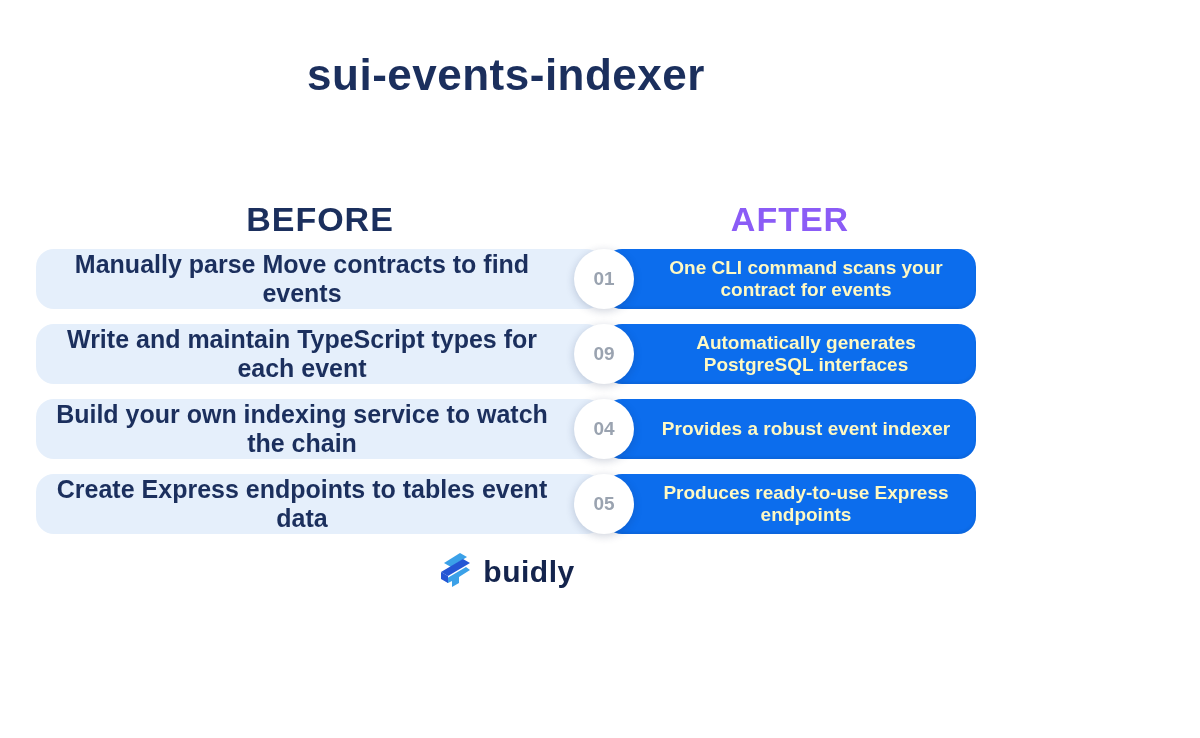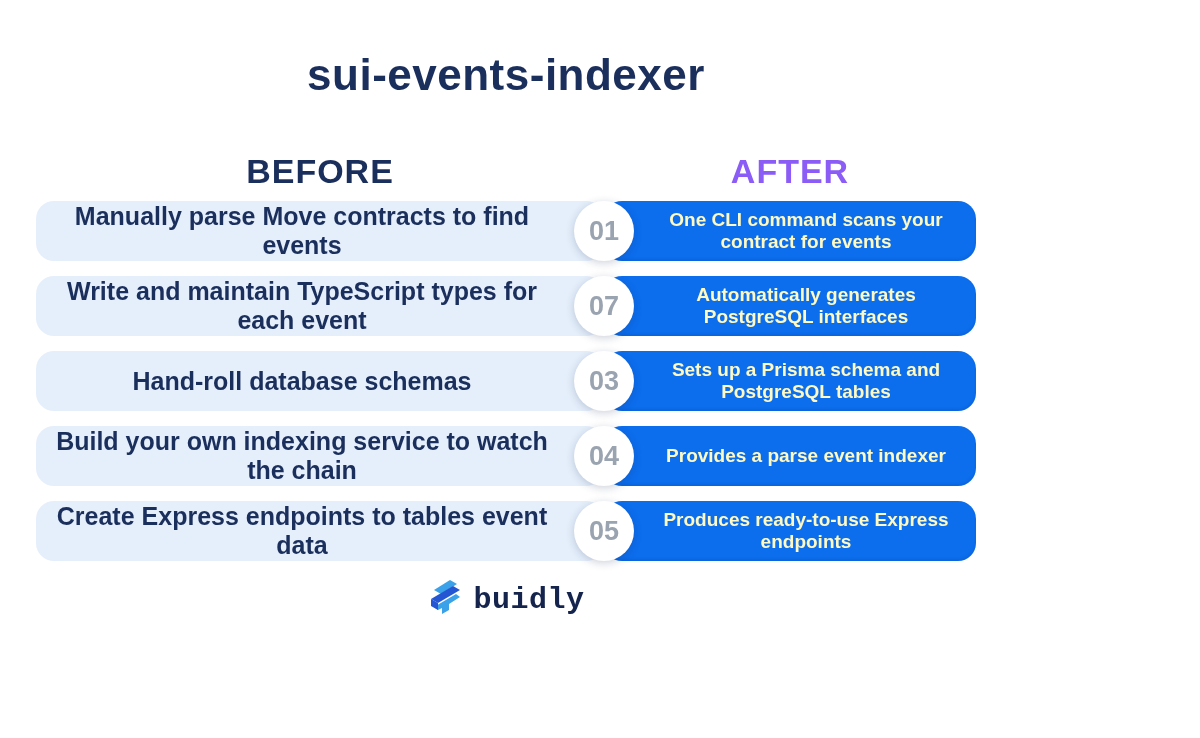--- a/index.html
+++ b/index.html
@@ -30,20 +30,21 @@
     margin: 52px 36px 10px 36px;
     align-items: flex-end;
   }
   .headers .col-left {
     width: 568px;
     text-align: center;
     font-size: 34px;
     font-weight: bold;
     color: #1b2f5d;
     letter-spacing: 1px;
+    margin-top: 48px;
   }
   .headers .col-right {
     flex: 1;
     text-align: center;
     font-size: 34px;
     font-weight: bold;
     color: #8b5cf6;
     letter-spacing: 1px;
   }
   .rows { margin: 0 36px; }
@@ -87,32 +88,31 @@
     left: 538px;
     top: 0;
     width: 60px;
     height: 60px;
     border-radius: 50%;
     background: #ffffff;
     box-shadow: 0 2px 8px rgba(27,47,93,0.22);
     display: flex;
     align-items: center;
     justify-content: center;
-    font-size: 27px;
+    font-size: 19px;
     font-weight: bold;
     color: #9aa3b0;
     z-index: 2;
   }
   .footer {
     margin-top: 16px;
     display: flex;
     align-items: center;
     justify-content: center;
     gap: 10px;
-    font-family: Liberation Mono, monospace;
   }
   .logo-icon { width: 36px; height: 40px; }
   .brand {
     font-size: 30px;
     font-weight: bold;
     color: #14244d;
     letter-spacing: 0.5px;
   }
 </style>
 </head>
@@ -130,34 +130,29 @@
   <div class="rows">
 
     <div class="row">
       <div class="pill-before">Manually parse Move contracts to find events</div>
       <div class="num-circle">01</div>
       <div class="pill-after">One CLI command scans your contract for events</div>
     </div>
 
     <div class="row">
       <div class="pill-before">Write and maintain TypeScript types for each event</div>
-      <div class="num-circle">07</div>
+      <div class="num-circle">09</div>
       <div class="pill-after">Automatically generates PostgreSQL interfaces</div>
     </div>
 
-    <div class="row">
-      <div class="pill-before">Hand-roll database schemas</div>
-      <div class="num-circle">03</div>
-      <div class="pill-after">Sets up a Prisma schema and PostgreSQL tables</div>
-    </div>
 
     <div class="row">
       <div class="pill-before">Build your own indexing service to watch the chain</div>
       <div class="num-circle">04</div>
-      <div class="pill-after">Provides a parse event indexer</div>
+      <div class="pill-after">Provides a robust event indexer</div>
     </div>
 
     <div class="row">
       <div class="pill-before">Create Express endpoints to tables event data</div>
       <div class="num-circle">05</div>
       <div class="pill-after">Produces ready-to-use Express endpoints</div>
     </div>
 
 
   </div>

